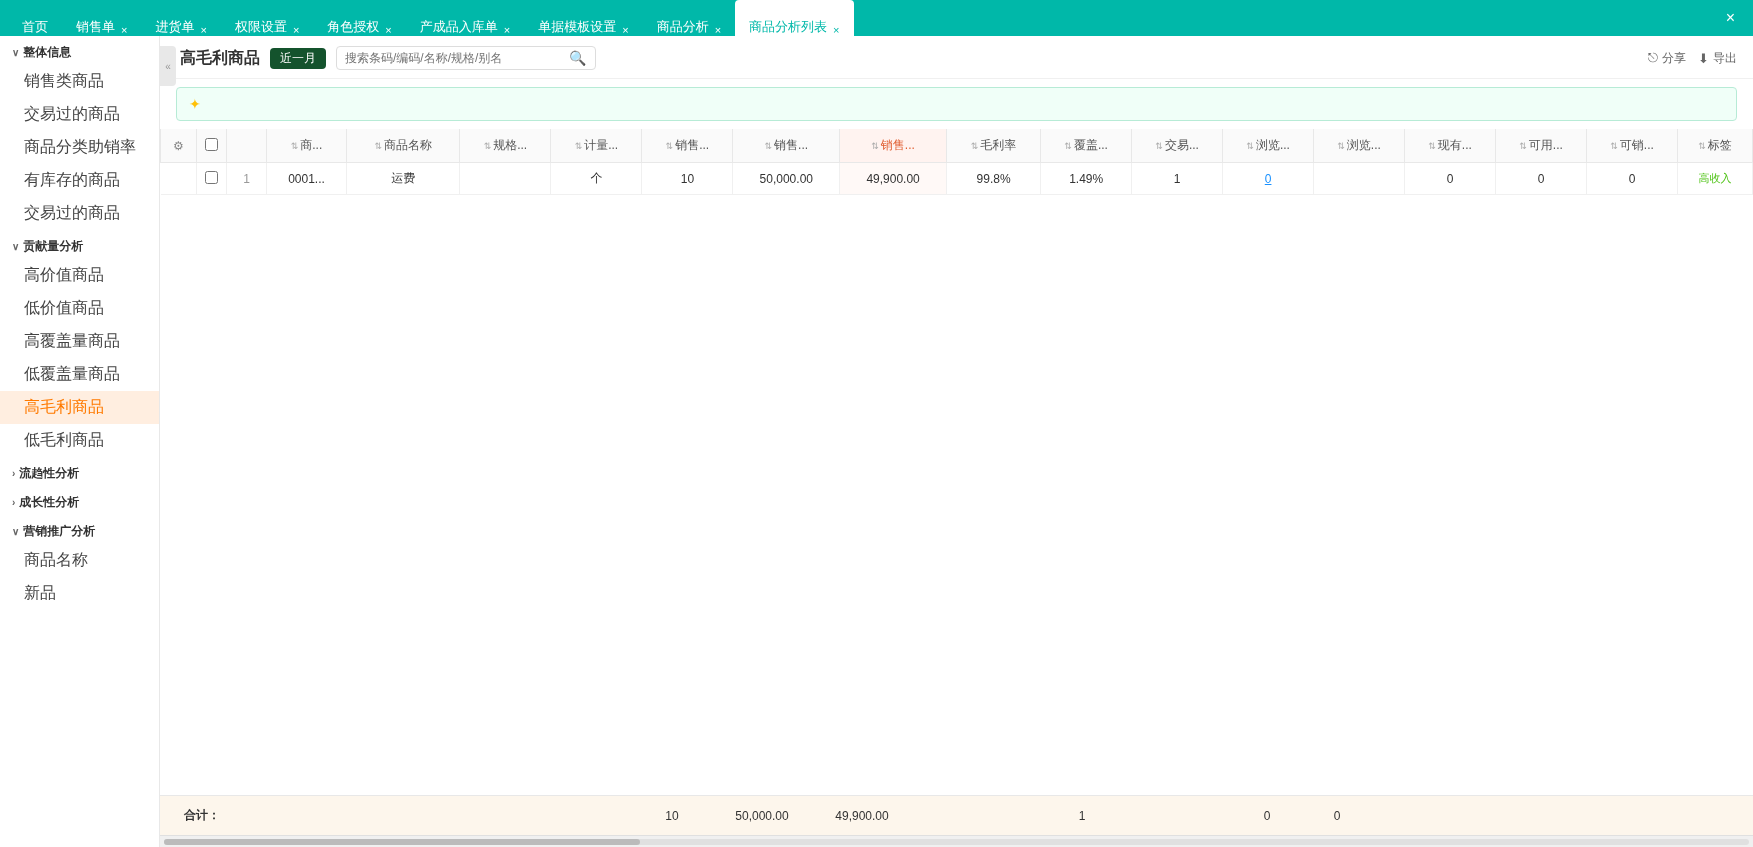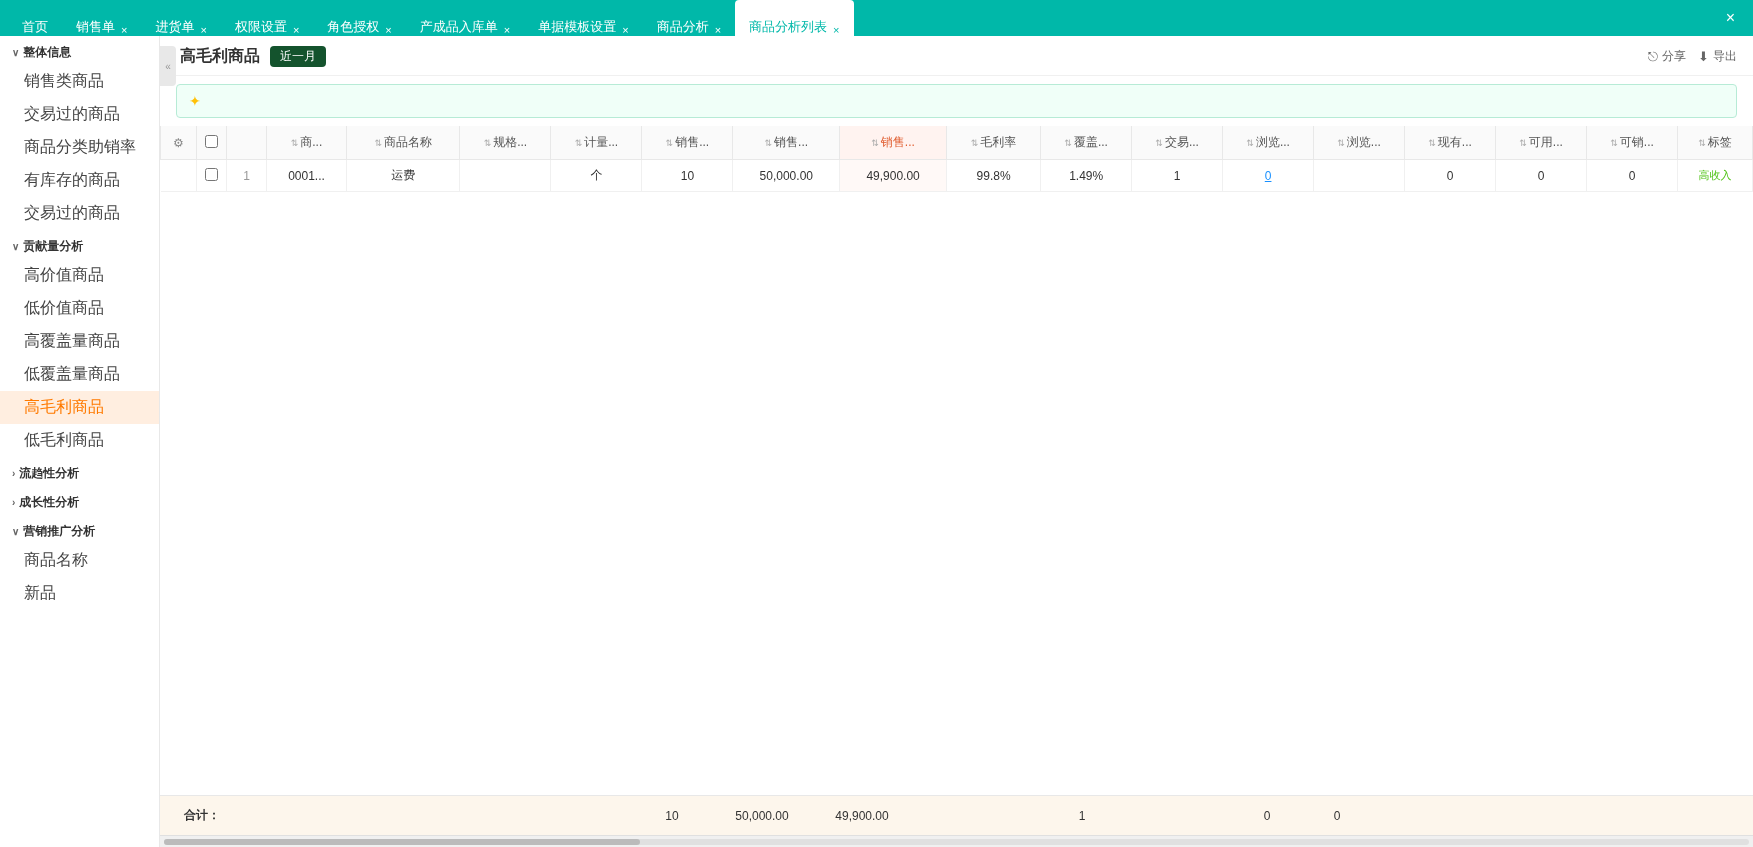--- a/index.html
+++ b/index.html
@@ -380,20 +380,24 @@
     </div>
   </div>
 
   <div class="content-area">
 
     <div class="collapse-btn">«</div>
 
     <div class="content-header">
       <span class="content-title">高毛利商品</span>
       <button class="filter-btn">近一月</button>
+      <div class="search-box">
+        <input type="text" placeholder="搜索条码/编码/名称/规格/别名" style="">
+        <span style="color:#aaa; font-size:14px;">🔍</span>
+      </div>
       <div class="header-actions">
         <div class="action-btn">
           <span style="font-size:13px;">⎋</span>
           <span>分享</span>
         </div>
         <div class="action-btn">
           <span style="font-size:13px;">⬇</span>
           <span>导出</span>
         </div>
       </div>

